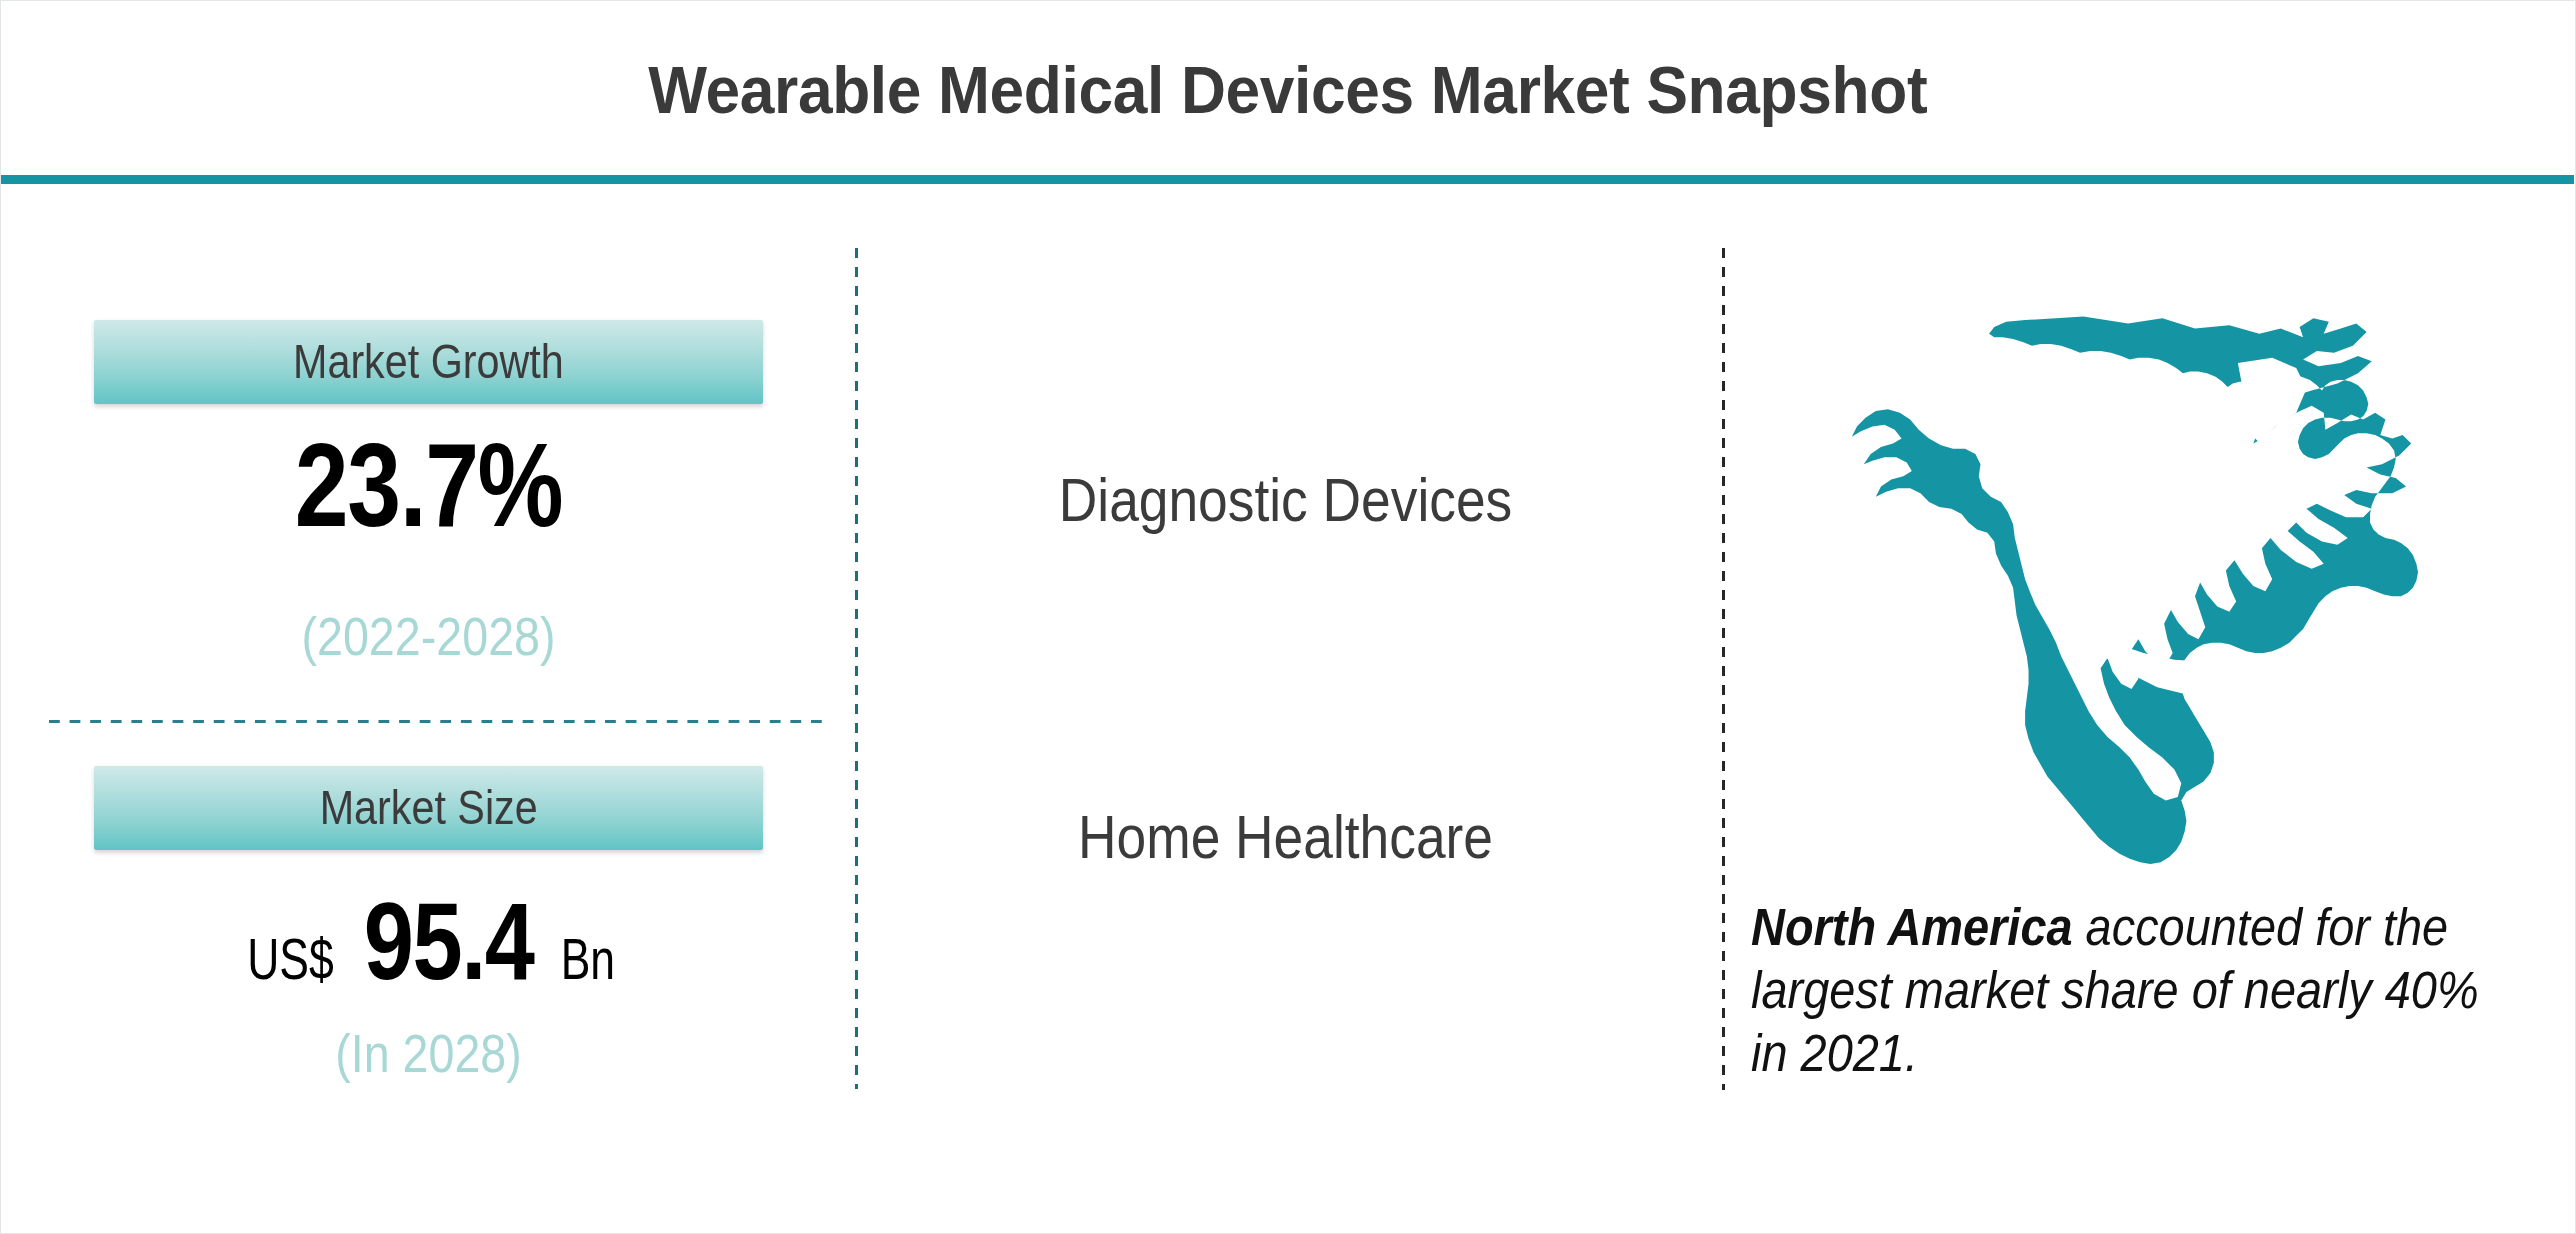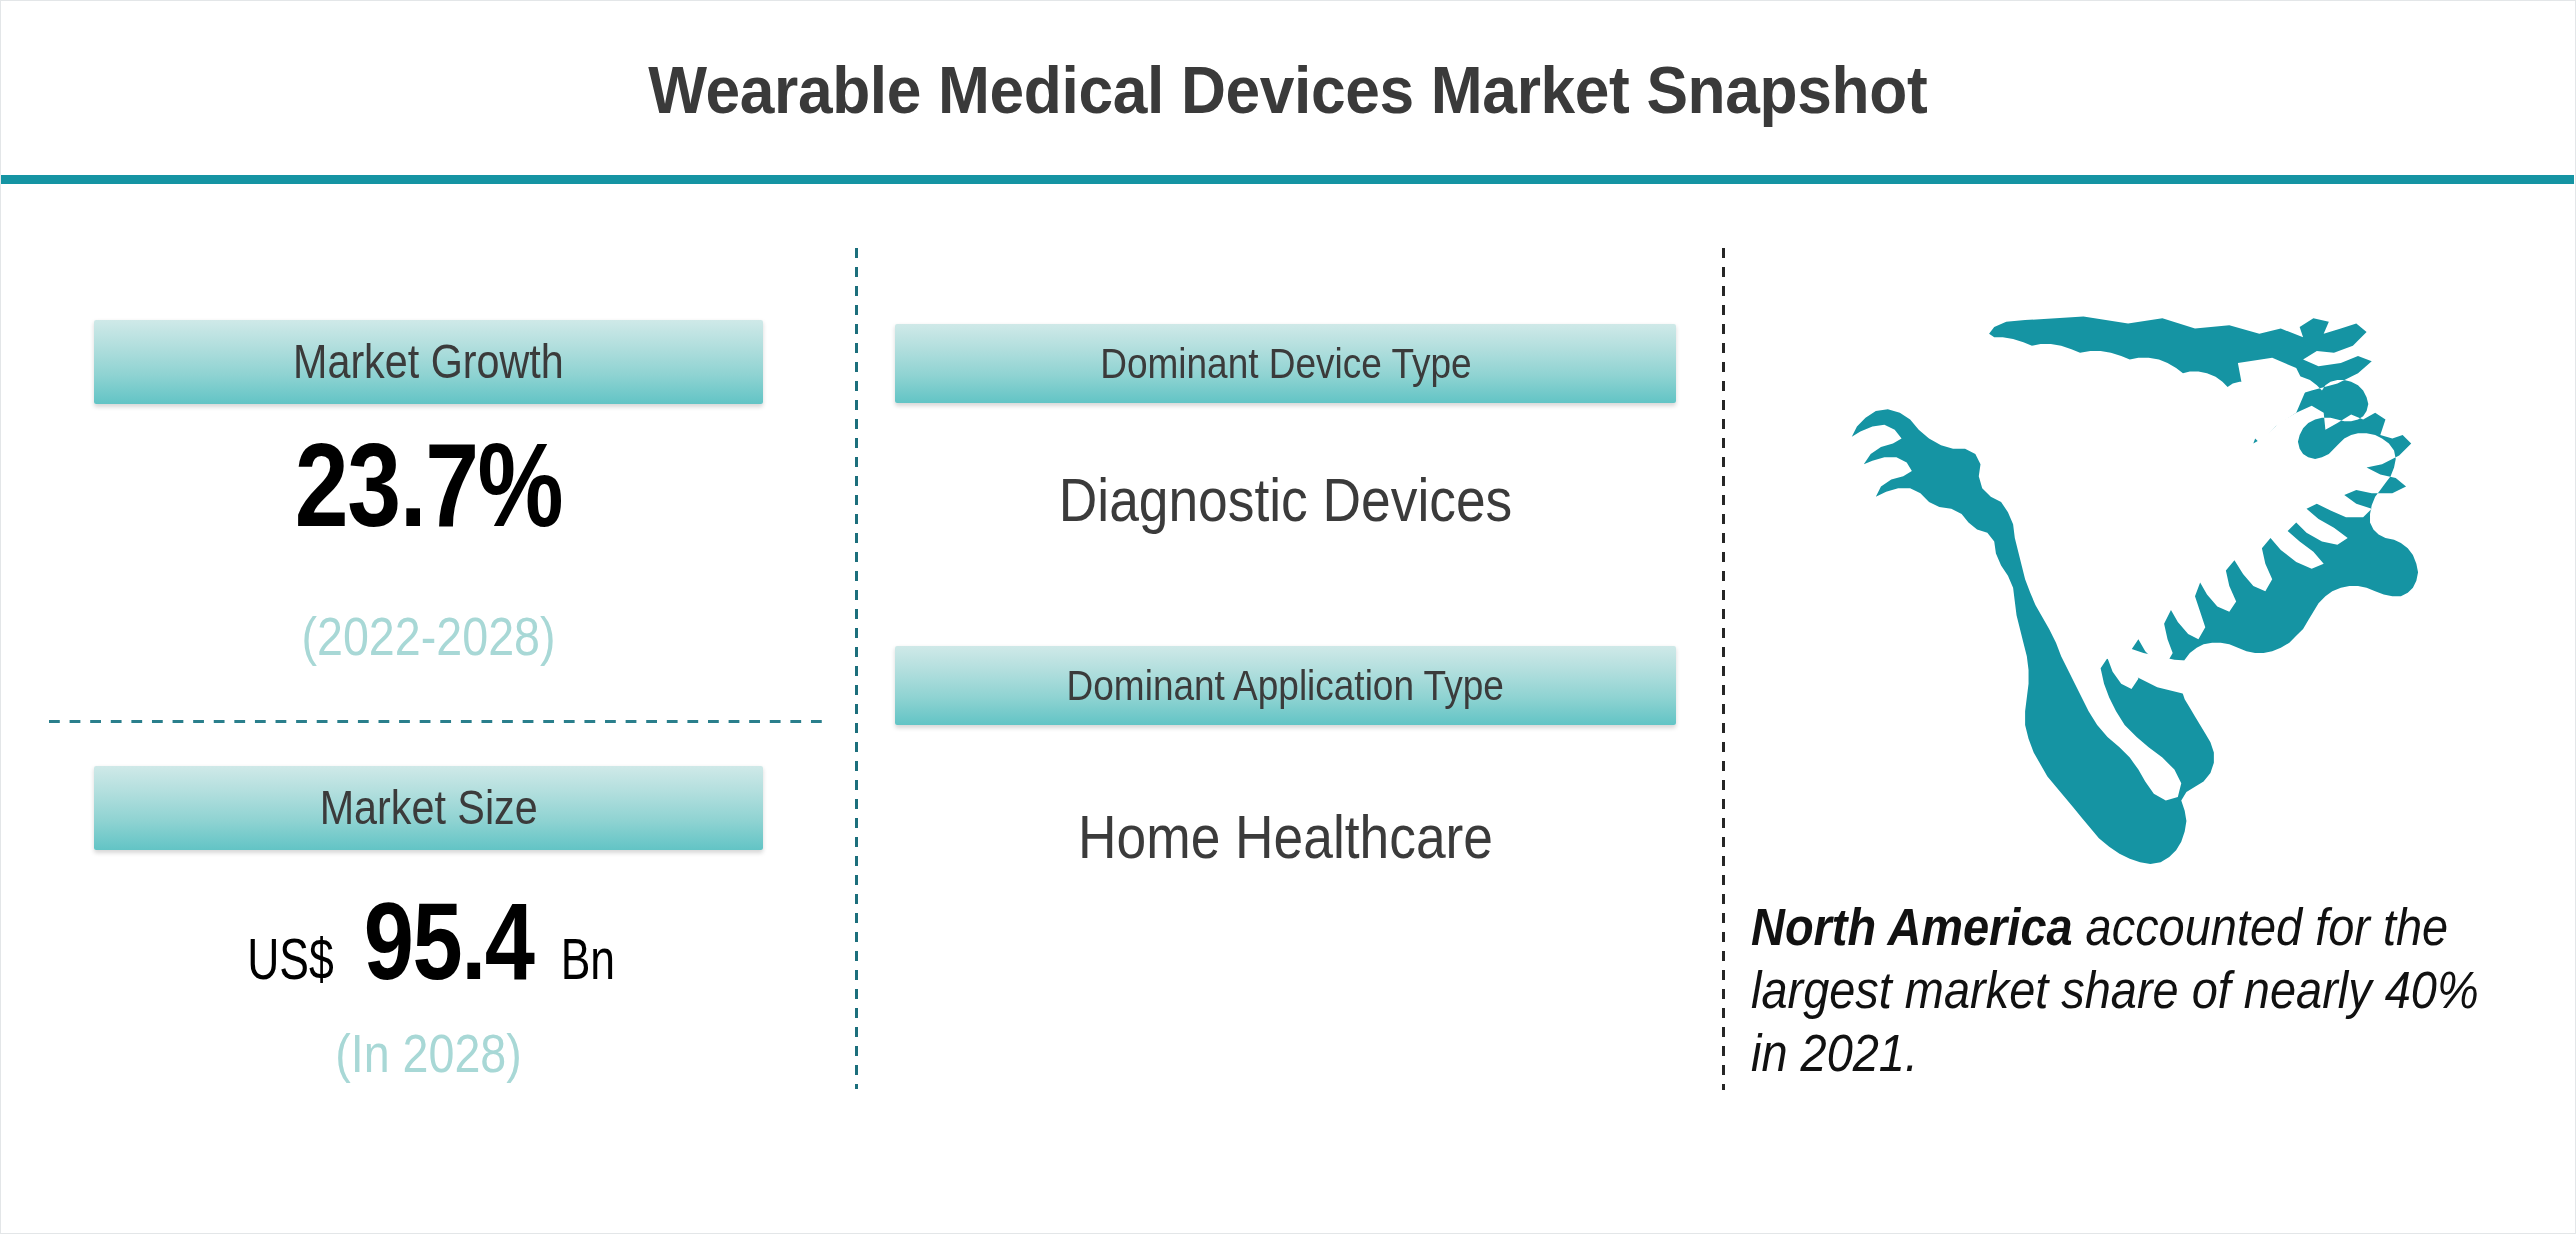--- a/index.html
+++ b/index.html
@@ -228,28 +228,22 @@
   <div id="growth-period">(2022-2028)</div>
 
   <div class="pill" id="pill-market-size">
     <span class="pill-label">Market Size</span>
   </div>
   <div id="size-value">
     <span class="cur">US$</span><span class="num">95.4</span><span class="unit">Bn</span>
   </div>
   <div id="size-period">(In 2028)</div>
 
-  <div class="pill" id="pill-device-type">
-    <span class="pill-label">Dominant Device Type</span>
-  </div>
   <div id="device-type-value">Diagnostic Devices</div>
 
-  <div class="pill" id="pill-app-type">
-    <span class="pill-label">Dominant Application Type</span>
-  </div>
   <div id="app-type-value">Home Healthcare</div>
 
   <div id="map-wrap">
     <svg viewBox="0 0 712 690" xmlns="http://www.w3.org/2000/svg" aria-label="North America map">
       <path fill="#1594a3" d="
         M 232 42
         L 300 38 L 352 46 L 392 40 L 430 52 L 470 48 L 505 58 L 530 52
         L 556 62 L 552 50 L 568 40 L 586 44 L 580 58 L 600 52 L 618 46
         L 630 56 L 614 72 L 592 80 L 572 78 L 556 88 L 574 96 L 600 92
         L 620 84 L 636 90 L 620 104 L 596 116 L 566 124 L 540 132 L 518 146

